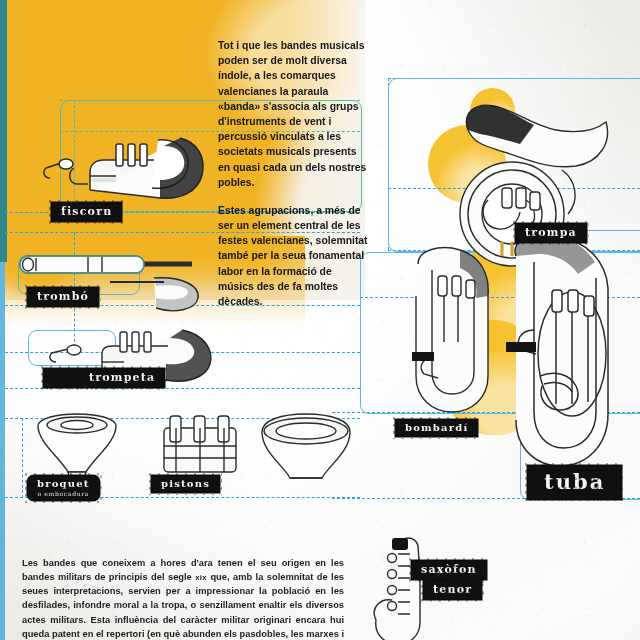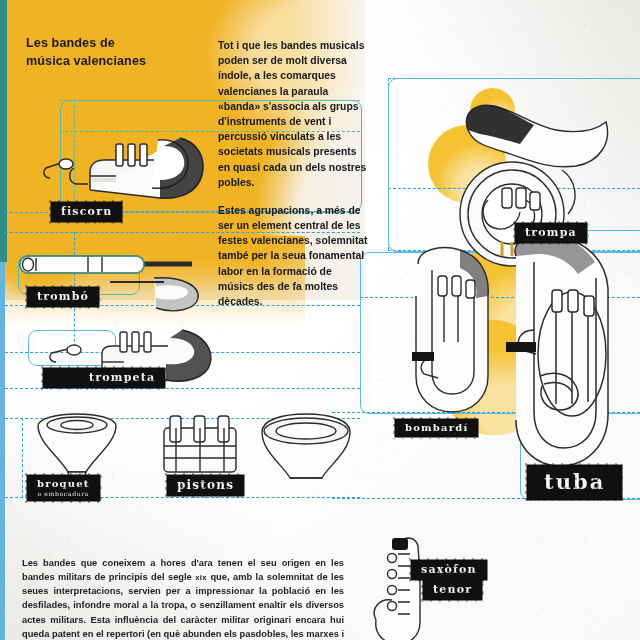--- a/index.html
+++ b/index.html
@@ -327,50 +327,46 @@
         <circle cx="34" cy="22" r="4.5" fill="#fff"></circle>
         <circle cx="34" cy="38" r="4.5" fill="#fff"></circle>
         <circle cx="34" cy="54" r="4.5" fill="#fff"></circle>
         <circle cx="34" cy="70" r="4.5" fill="#fff"></circle>
         <path d="M18 84 C12 72 22 62 34 64"></path>
       </g>
       <rect x="34" y="2" width="16" height="12" rx="3" fill="#141414"></rect>
     </svg>
   </div>
 
-  <div class="title">
-    <div>Les bandes de</div>
-    <div>música valencianes</div>
-  </div>
 
   <div class="intro">
     <p>Tot i que les bandes musicals poden ser de molt diversa índole, a les comarques valencianes la paraula «banda» s'associa als grups d'instruments de vent i percussió vinculats a les societats musicals presents en quasi cada un dels nostres pobles.</p>
     <p>Estes agrupacions, a més de ser un element central de les festes valencianes, solemnitat també per la seua fonamental labor en la formació de músics des de fa moltes dècades.</p>
   </div>
 
   <div class="footer-text"><span>Les bandes que coneixem a hores d'ara tenen el seu origen en les bandes militars de principis del segle </span><span class="sc">xix</span><span> que, amb la solemnitat de les seues interpretacions, servien per a impressionar la població en les desfilades, infondre moral a la tropa, o senzillament enaltir els diversos actes militars. Esta influència del caràcter militar originari encara hui queda patent en el repertori (en què abunden els pasdobles, les marxes i els himnes), els uniformes amb gorra de plat, guerrera i galons, els</span></div>
 
   <div class="plaque" style="left:52px;top:203px;font-size:11px;">
     <span class="plaque-grain"></span><span>fiscorn</span>
   </div>
 
   <div class="plaque" style="left:28px;top:288px;font-size:11px;">
     <span class="plaque-grain"></span><span>trombó</span>
   </div>
 
   <div class="plaque" style="left:44px;top:369px;font-size:11px;padding-left:45px;">
     <span class="plaque-grain"></span><span>trompeta</span>
   </div>
 
-  <div class="plaque" style="left:28px;top:476px;font-size:10px;">
+  <div class="plaque" style="left:28px;top:476px;font-size:10px;border-radius:6px;">
     <span class="plaque-grain"></span><span>broquet</span>
     <span class="sub">o embocadura</span>
   </div>
 
-  <div class="plaque" style="left:168px;top:476px;font-size:12px;">
+  <div class="plaque" style="left:152px;top:476px;font-size:10px;">
     <span class="plaque-grain"></span><span>pistons</span>
   </div>
 
 
   <div class="plaque" style="left:516px;top:224px;font-size:11px;">
     <span class="plaque-grain"></span><span>trompa</span>
   </div>
 
   <div class="plaque" style="left:396px;top:404px;font-size:10px;margin-top:16px;">
     <span class="plaque-grain"></span><span>bombardí</span>

